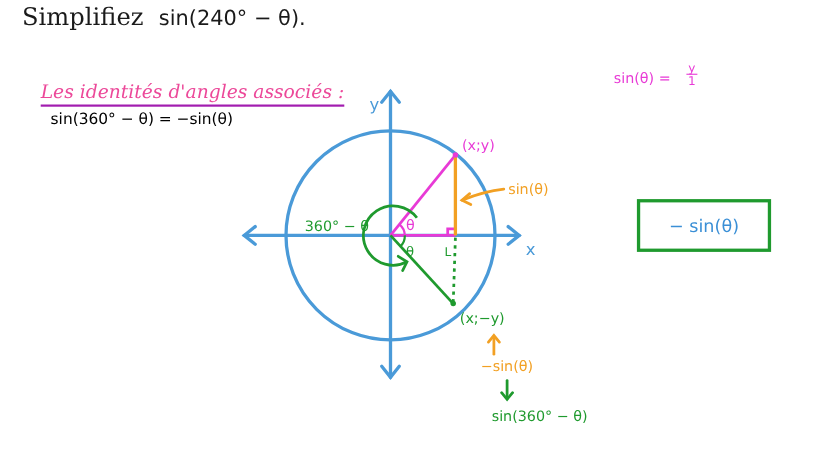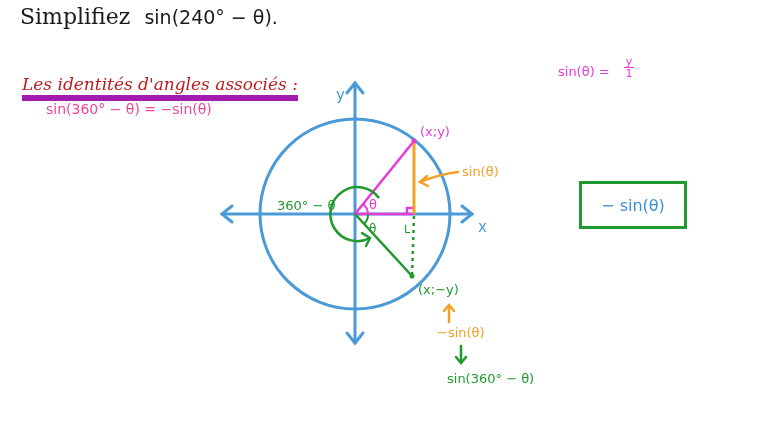--- a/index.html
+++ b/index.html
@@ -5,30 +5,30 @@
     html, body { margin: 0; padding: 0; }
     body {
       width: 760px; height: 427px; background: #ffffff; position: relative; overflow: hidden;
       font-family: "DejaVu Sans", sans-serif;
     }
     .abs { position: absolute; white-space: nowrap; }
     .title { left: 20px; top: 4px; font-size: 22px; color: #1a1a1a; }
     .title .word { font-family: "DejaVu Serif", serif; }
     .title .expr { margin-left: 14px; font-size: 19px; }
     .identity-heading {
-      left: 22px; top: 74px; font-size: 17px; color: #b91c1c;
+      left: 37px; top: 74px; font-size: 17px; color: #ec4899;
       font-family: "DejaVu Serif", serif; font-style: italic;
-      border-bottom: 6px solid #a21caf; padding-bottom: 1px;
+      border-bottom: 2px solid #a21caf; padding-bottom: 1px;
     }
-    .identity-formula { left: 46px; top: 101px; font-size: 14px; color: #ec4899; }
+    .identity-formula { left: 46px; top: 101px; font-size: 14px; color: #000000; }
     .sin-def { left: 558px; top: 56px; font-size: 13px; color: #e83ad6; display: flex; align-items: flex-end; gap: 14px; }
     .frac { display: inline-flex; flex-direction: column; align-items: center; font-size: 11px; line-height: 11px; }
     .frac .num { border-bottom: 1.5px solid #e83ad6; padding: 0 2px; }
     .answer-box {
-      left: 579px; top: 181px; width: 108px; height: 48px;
+      left: 579px; top: 181px; width: 122px; height: 48px;
       border: 3px solid #1f9a2e; box-sizing: border-box;
       display: flex; align-items: center; justify-content: center;
       font-size: 16px; color: #3a8fd6;
     }
     svg.diagram { position: absolute; left: 0; top: 0; }
     .lbl { font-family: "DejaVu Sans", sans-serif; }
   </style>
 </head>
 <body>
 

